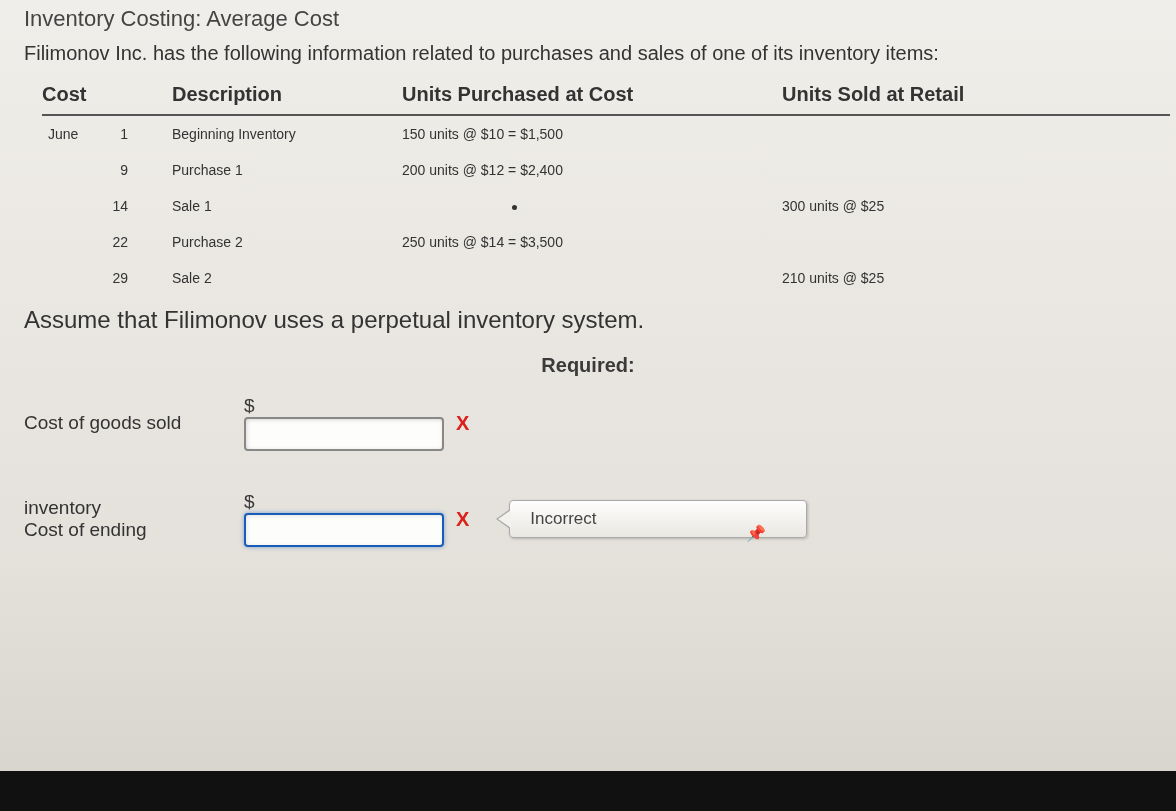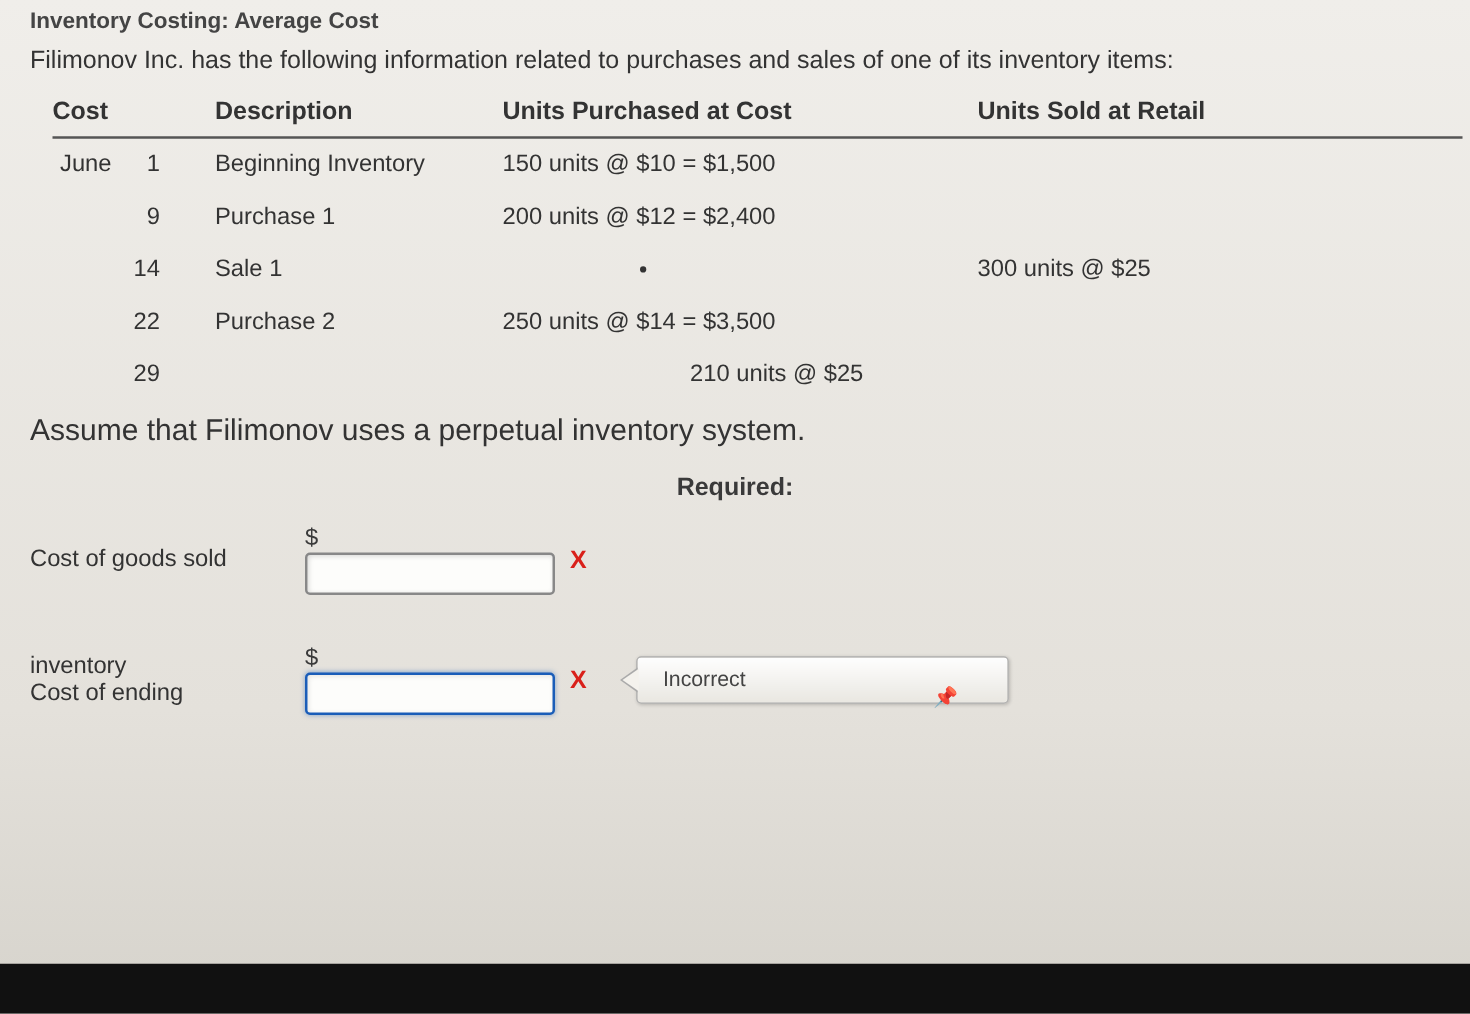--- a/index.html
+++ b/index.html
@@ -12,22 +12,22 @@
     overflow: hidden;
   }
   .page {
     padding: 6px 24px 0 24px;
     background: linear-gradient(180deg, #f0eeea 0%, #e4e1db 70%, #d6d3cc 100%);
     width: 100%;
     height: 100%;
     position: relative;
   }
   .title {
-    font-weight: bold;
-    font-size: 18px;
+    font-weight: normal;
+    font-size: 22px;
     color: #444;
     margin-bottom: 10px;
   }
   .intro {
     font-size: 20px;
     color: #333;
     margin-bottom: 18px;
   }
   .tbl {
     width: 100%;
@@ -41,21 +41,21 @@
     font-weight: bold;
     font-size: 20px;
     color: #333;
   }
   .col-date { width: 130px; flex-shrink:0; }
   .col-desc { width: 230px; flex-shrink:0; }
   .col-purch { width: 380px; flex-shrink:0; }
   .col-sold { flex: 1; }
   .trow {
     display: flex;
-    font-size: 19px;
+    font-size: 14px;
     color: #333;
     padding: 10px 0;
     align-items: center;
   }
   .trow .col-date { text-align: left; padding-left: 6px;}
   .trow .date-cell { display:flex; }
   .trow .date-month { width: 58px; }
   .trow .date-day { width: 30px; text-align:right; padding-right:8px;}
   .note {
     font-size: 24px;
@@ -227,20 +227,21 @@
       <div class="col-desc">Purchase 2</div>
       <div class="col-purch">250 units @ $14 = $3,500</div>
       <div class="col-sold"></div>
     </div>
 
     <div class="trow">
       <div class="col-date date-cell">
         <span class="date-month"></span>
         <span class="date-day">29</span>
       </div>
+      <div class="col-desc">Sale 2</div>
       <div class="col-purch"></div>
       <div class="col-sold">210 units @ $25</div>
     </div>
   </div>
 
   <div class="note">Assume that Filimonov uses a perpetual inventory system.</div>
 
   <div class="req-label">Required:</div>
 
 

